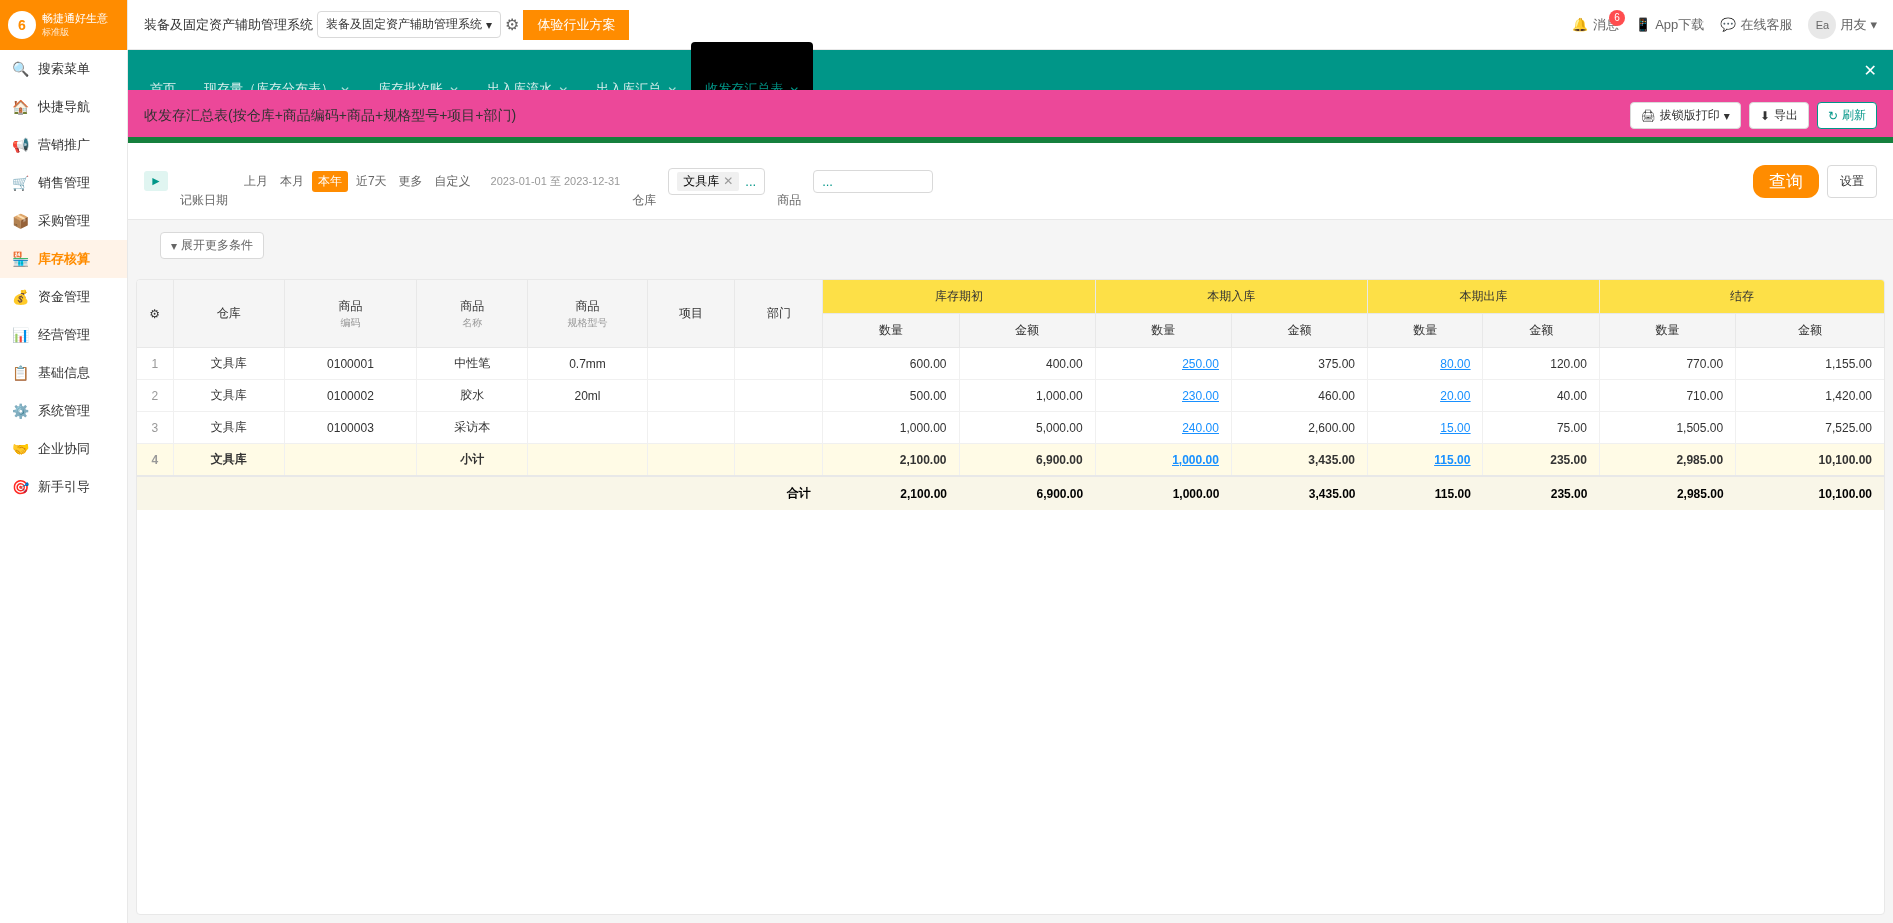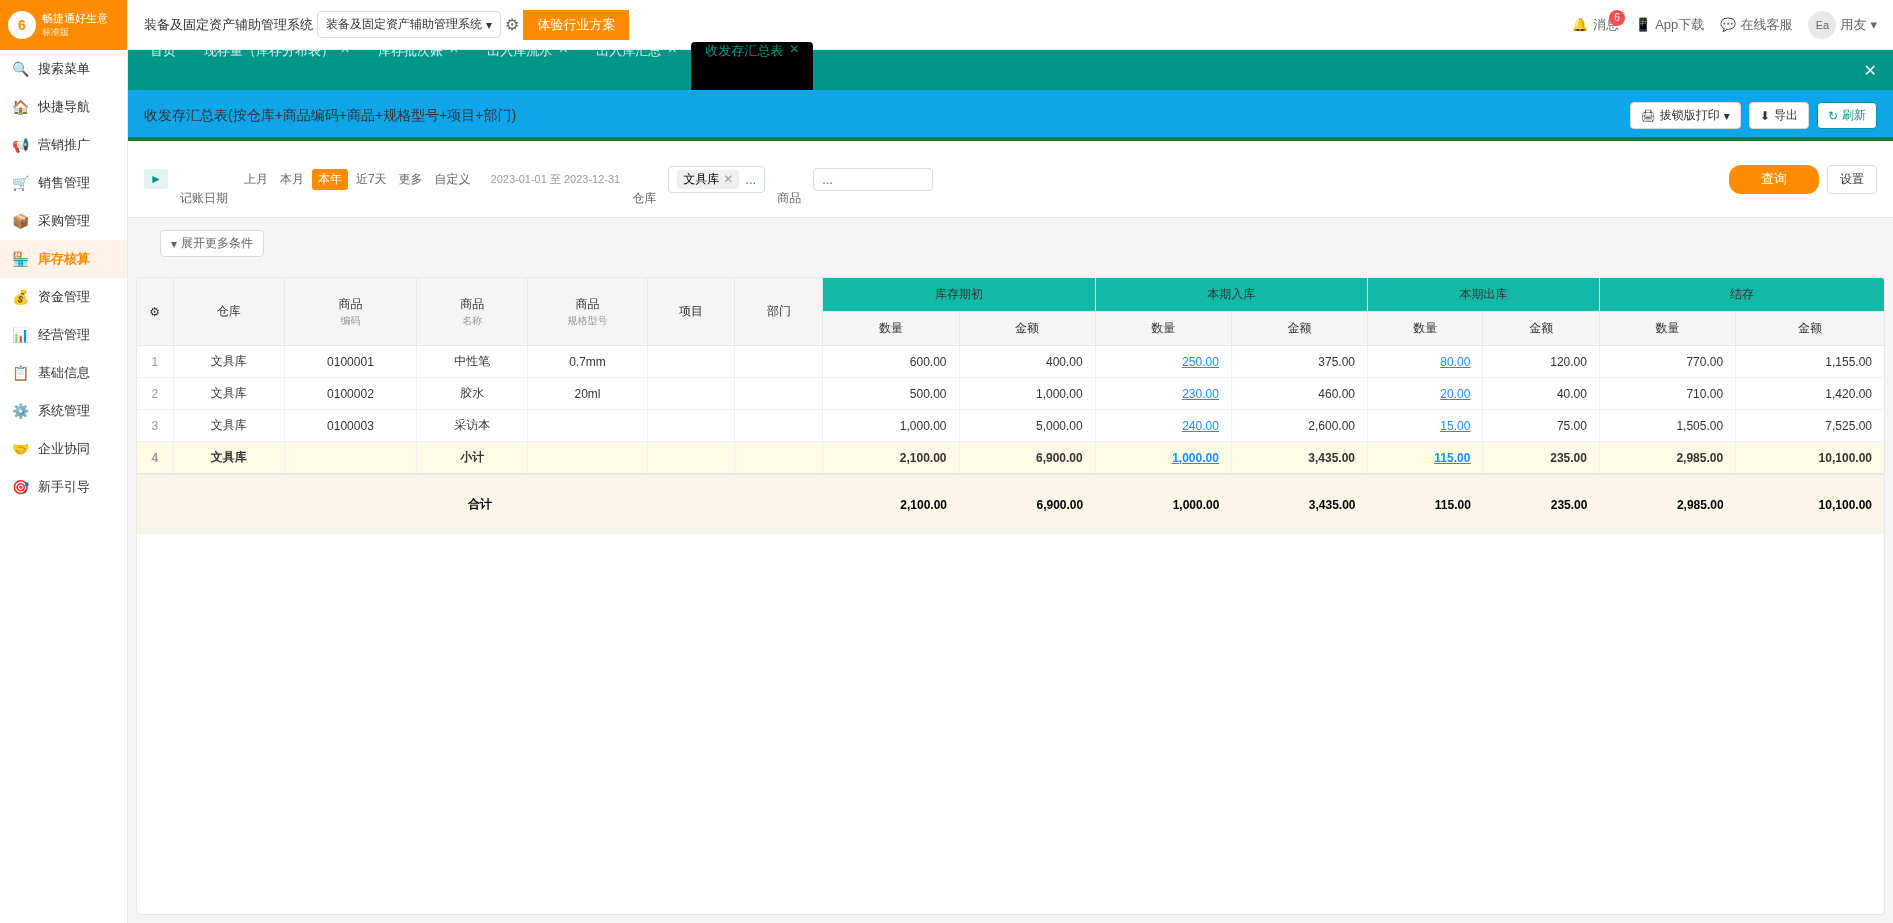--- a/index.html
+++ b/index.html
@@ -26,55 +26,55 @@
     .topbar-select { border: 1px solid #d9d9d9; border-radius: 4px; padding: 4px 8px; font-size: 12px; color: #333; background: #fff; cursor: pointer; display: flex; align-items: center; gap: 4px; }
     .topbar-gear { color: #666; cursor: pointer; font-size: 16px; }
     .topbar-trial-btn { background: #ff8c00; color: #fff; border: none; border-radius: 0; padding: 6px 14px; font-size: 13px; cursor: pointer; }
     .topbar-right { display: flex; align-items: center; gap: 16px; color: #666; font-size: 13px; }
     .topbar-right-item { display: flex; align-items: center; gap: 4px; cursor: pointer; position: relative; }
     .badge { background: #ff4d4f; color: #fff; border-radius: 50%; width: 16px; height: 16px; font-size: 10px; display: flex; align-items: center; justify-content: center; position: absolute; top: -6px; right: -6px; }
     .user-avatar { width: 28px; height: 28px; background: #e8e8e8; border-radius: 50%; display: flex; align-items: center; justify-content: center; font-size: 11px; color: #666; }
 
     
     .tabs { background: #009688; display: flex; align-items: center; height: 40px; flex-shrink: 0; padding: 0 8px; }
-    .tab { display: flex; align-items: flex-start; gap: 6px; padding: 0 14px; height: 56px; color: rgba(255,255,255,0.85); cursor: pointer; font-size: 13px; white-space: nowrap; }
+    .tab { display: flex; align-items: flex-end; gap: 6px; padding: 0 14px; height: 56px; color: rgba(255,255,255,0.85); cursor: pointer; font-size: 13px; white-space: nowrap; }
     .tab.active { background: #000000; color: #009688; border-radius: 4px 4px 0 0; }
     .tab-close { color: rgba(255,255,255,0.7); font-size: 12px; cursor: pointer; }
     .tab.active .tab-close { color: #009688; }
     .tab-close-main { color: #fff; margin-left: auto; font-size: 16px; cursor: pointer; padding: 0 8px; }
 
     
     .page-content { flex: 1; overflow-y: auto; background: #f5f5f5; padding: 0; display: flex; flex-direction: column; }
 
     
-    .page-header { background: #0ea5e9; padding: 12px 16px 8px; border-bottom: 4px solid #15803d; display: flex; align-items: center; justify-content: space-between; }
+    .page-header { background: #ec4899; padding: 12px 16px 8px; border-bottom: 6px solid #15803d; display: flex; align-items: center; justify-content: space-between; }
     .page-title { font-size: 14px; color: #333; font-weight: 500; }
     .page-header-actions { display: flex; align-items: center; gap: 8px; }
     .btn-action { display: flex; align-items: center; gap: 4px; border: 1px solid #d9d9d9; border-radius: 4px; padding: 4px 10px; font-size: 12px; cursor: pointer; background: #fff; color: #333; }
     .btn-refresh { color: #009688; border-color: #009688; }
     .filter-expand { color: #009688; background: #e0f5f1; border: none; border-radius: 3px; padding: 3px 6px; cursor: pointer; font-size: 12px; }
     .filter-label { font-size: 12px; color: #666; margin-top: 39px; }
     .filter-date-group { display: flex; align-items: center; gap: 4px; }
     .date-btn { font-size: 12px; color: #666; cursor: pointer; padding: 2px 4px; }
     .date-btn.active { background: #ff8c00; color: #fff; border-radius: 3px; padding: 2px 6px; }
     .filter-date-range { font-size: 11px; color: #999; margin-left: 4px; }
     .filter-warehouse { display: flex; align-items: center; gap: 6px; border: 1px solid #d9d9d9; border-radius: 4px; padding: 3px 8px; font-size: 12px; background: #fff; }
     .filter-warehouse-tag { background: #f0f0f0; border-radius: 2px; padding: 1px 6px; display: flex; align-items: center; gap: 4px; }
     .filter-more { color: #009688; font-size: 13px; cursor: pointer; }
     .filter-goods { display: flex; align-items: center; gap: 6px; border: 1px solid #d9d9d9; border-radius: 4px; padding: 3px 8px; font-size: 12px; background: #fff; min-width: 120px; }
-    .btn-query { background: #ff8c00; color: #fff; border: none; border-radius: 12px; padding: 5px 32px; cursor: pointer; font-size: 13px; }
+    .btn-query { background: #ff8c00; color: #fff; border: none; border-radius: 12px; padding: 5px 16px; cursor: pointer; font-size: 17px; }
     .btn-setting { background: #fff; color: #333; border: 1px solid #d9d9d9; border-radius: 4px; padding: 5px 12px; cursor: pointer; font-size: 12px; }
     .expand-more { border: 1px solid #d9d9d9; border-radius: 4px; padding: 4px 10px; font-size: 12px; color: #666; cursor: pointer; background: #fff; display: flex; align-items: center; gap: 4px; margin: 6px 16px; width: fit-content; }
 
     
     .table-container { background: #fff; margin: 8px; border: 1px solid #e8e8e8; border-radius: 4px; overflow: hidden; flex: 1; }
     table { width: 100%; border-collapse: collapse; font-size: 12px; }
     thead tr th { background: #f5f5f5; color: #333; font-weight: 500; padding: 8px 10px; border-bottom: 1px solid #e8e8e8; border-right: 1px solid #e8e8e8; text-align: center; white-space: nowrap; }
     thead tr th:last-child { border-right: none; }
-    .th-group { text-align: center; background: #14b8a6; border-bottom: 1px solid #e8e8e8; }
+    .th-group { text-align: center; background: #fde047; border-bottom: 1px solid #e8e8e8; }
     tbody tr td { padding: 7px 10px; border-bottom: 1px solid #f0f0f0; border-right: 1px solid #f0f0f0; color: #333; text-align: center; white-space: nowrap; }
     tbody tr td:last-child { border-right: none; }
     tbody tr.subtotal { background: #fffbe6; font-weight: bold; }
     .link-cell { color: #1890ff; text-decoration: underline; cursor: pointer; }
     .num-cell { text-align: right; padding-right: 12px; }
 
     .settings-icon-cell { width: 36px; }
     .row-num { color: #999; text-align: center; }
   </style>
 </head>
@@ -358,21 +358,21 @@
               <td class="num-cell link-cell"><span class="link-cell">1,000.00</span></td>
               <td class="num-cell">3,435.00</td>
               <td class="num-cell link-cell"><span class="link-cell">115.00</span></td>
               <td class="num-cell">235.00</td>
               <td class="num-cell">2,985.00</td>
               <td class="num-cell">10,100.00</td>
             </tr>
           </tbody>
         <tfoot>
           <tr>
-            <td colspan="7" style="text-align:center; font-weight:bold; padding: 21px 12px; background:#f9f6e8; border-top: 2px solid #e8e8e8;">合计</td>
+            <td colspan="7" style="text-align:right; font-weight:bold; padding: 8px 12px; background:#f9f6e8; border-top: 2px solid #e8e8e8;">合计</td>
             <td class="num-cell" style="background:#f9f6e8; font-weight:bold; border-top:2px solid #e8e8e8;">2,100.00</td>
             <td class="num-cell" style="background:#f9f6e8; font-weight:bold; border-top:2px solid #e8e8e8;">6,900.00</td>
             <td class="num-cell" style="background:#f9f6e8; font-weight:bold; border-top:2px solid #e8e8e8;">1,000.00</td>
             <td class="num-cell" style="background:#f9f6e8; font-weight:bold; border-top:2px solid #e8e8e8;">3,435.00</td>
             <td class="num-cell" style="background:#f9f6e8; font-weight:bold; border-top:2px solid #e8e8e8;">115.00</td>
             <td class="num-cell" style="background:#f9f6e8; font-weight:bold; border-top:2px solid #e8e8e8;">235.00</td>
             <td class="num-cell" style="background:#f9f6e8; font-weight:bold; border-top:2px solid #e8e8e8;">2,985.00</td>
             <td class="num-cell" style="background:#f9f6e8; font-weight:bold; border-top:2px solid #e8e8e8;">10,100.00</td>
           </tr>
         </tfoot>

